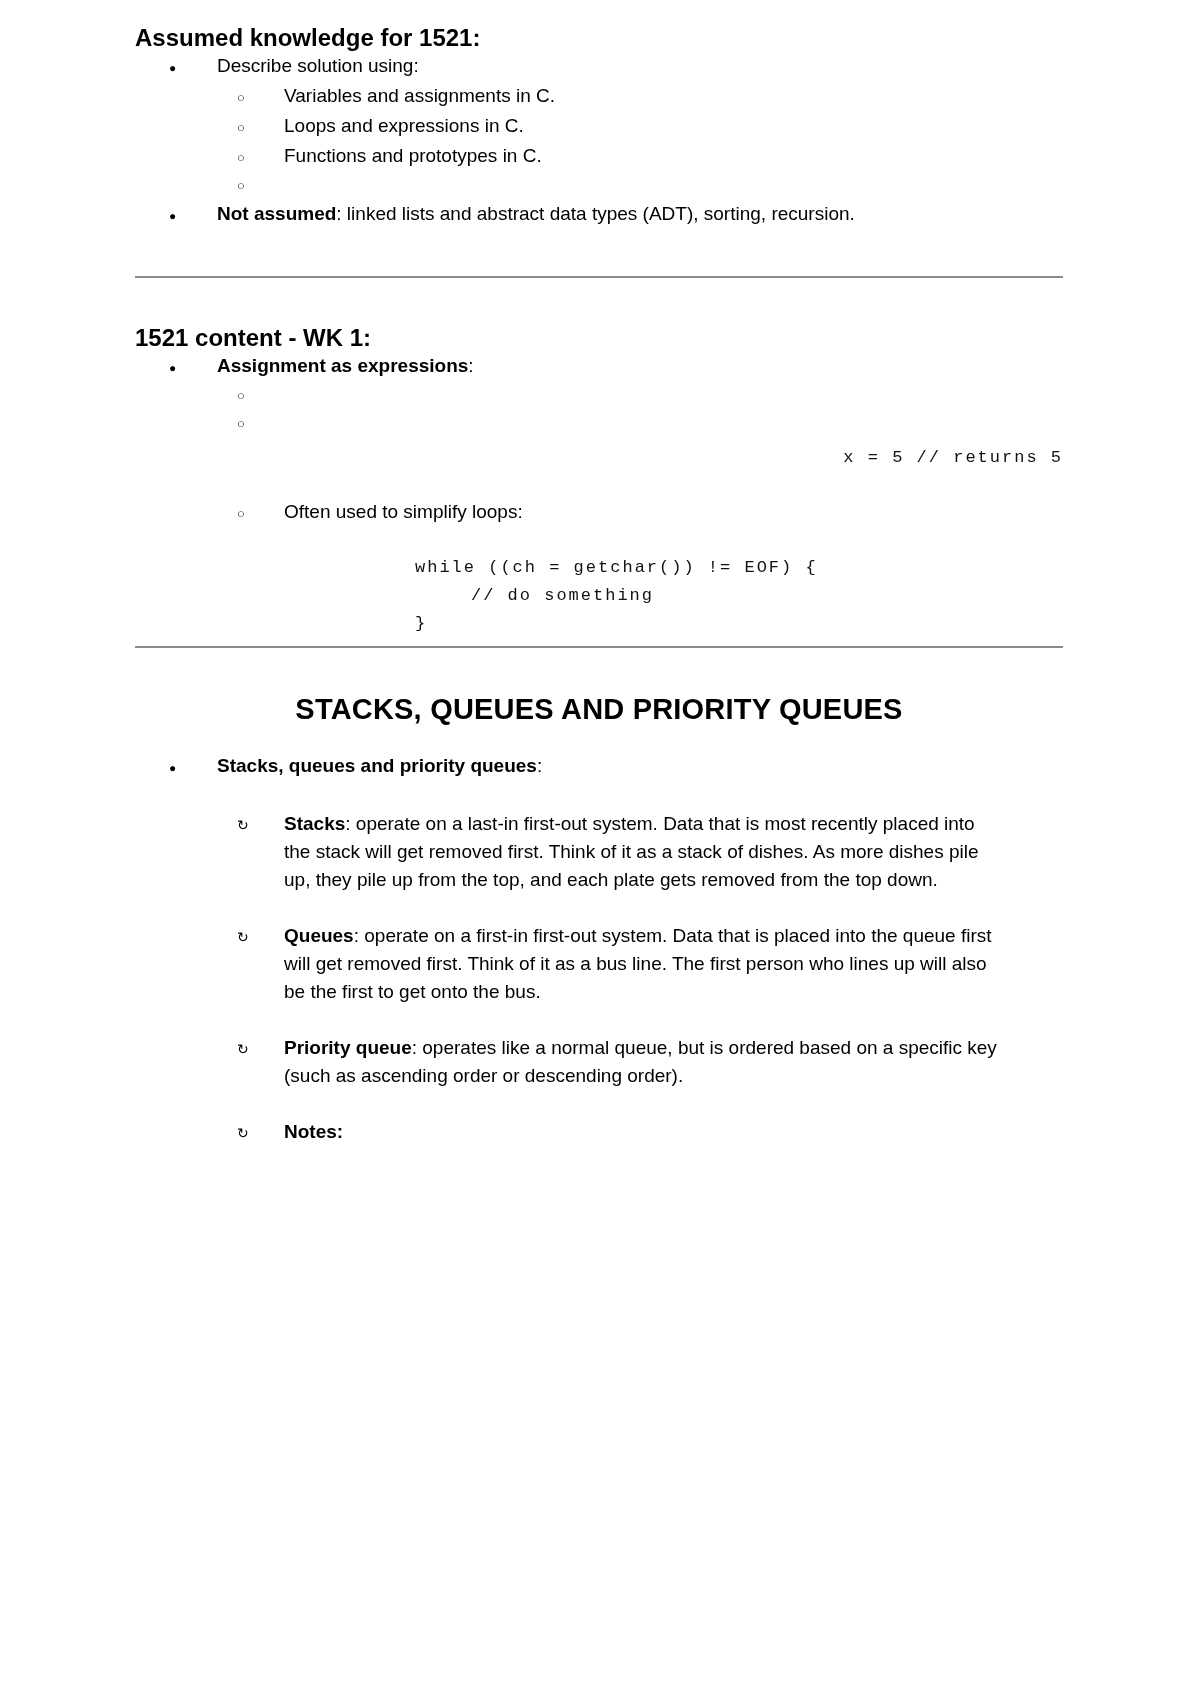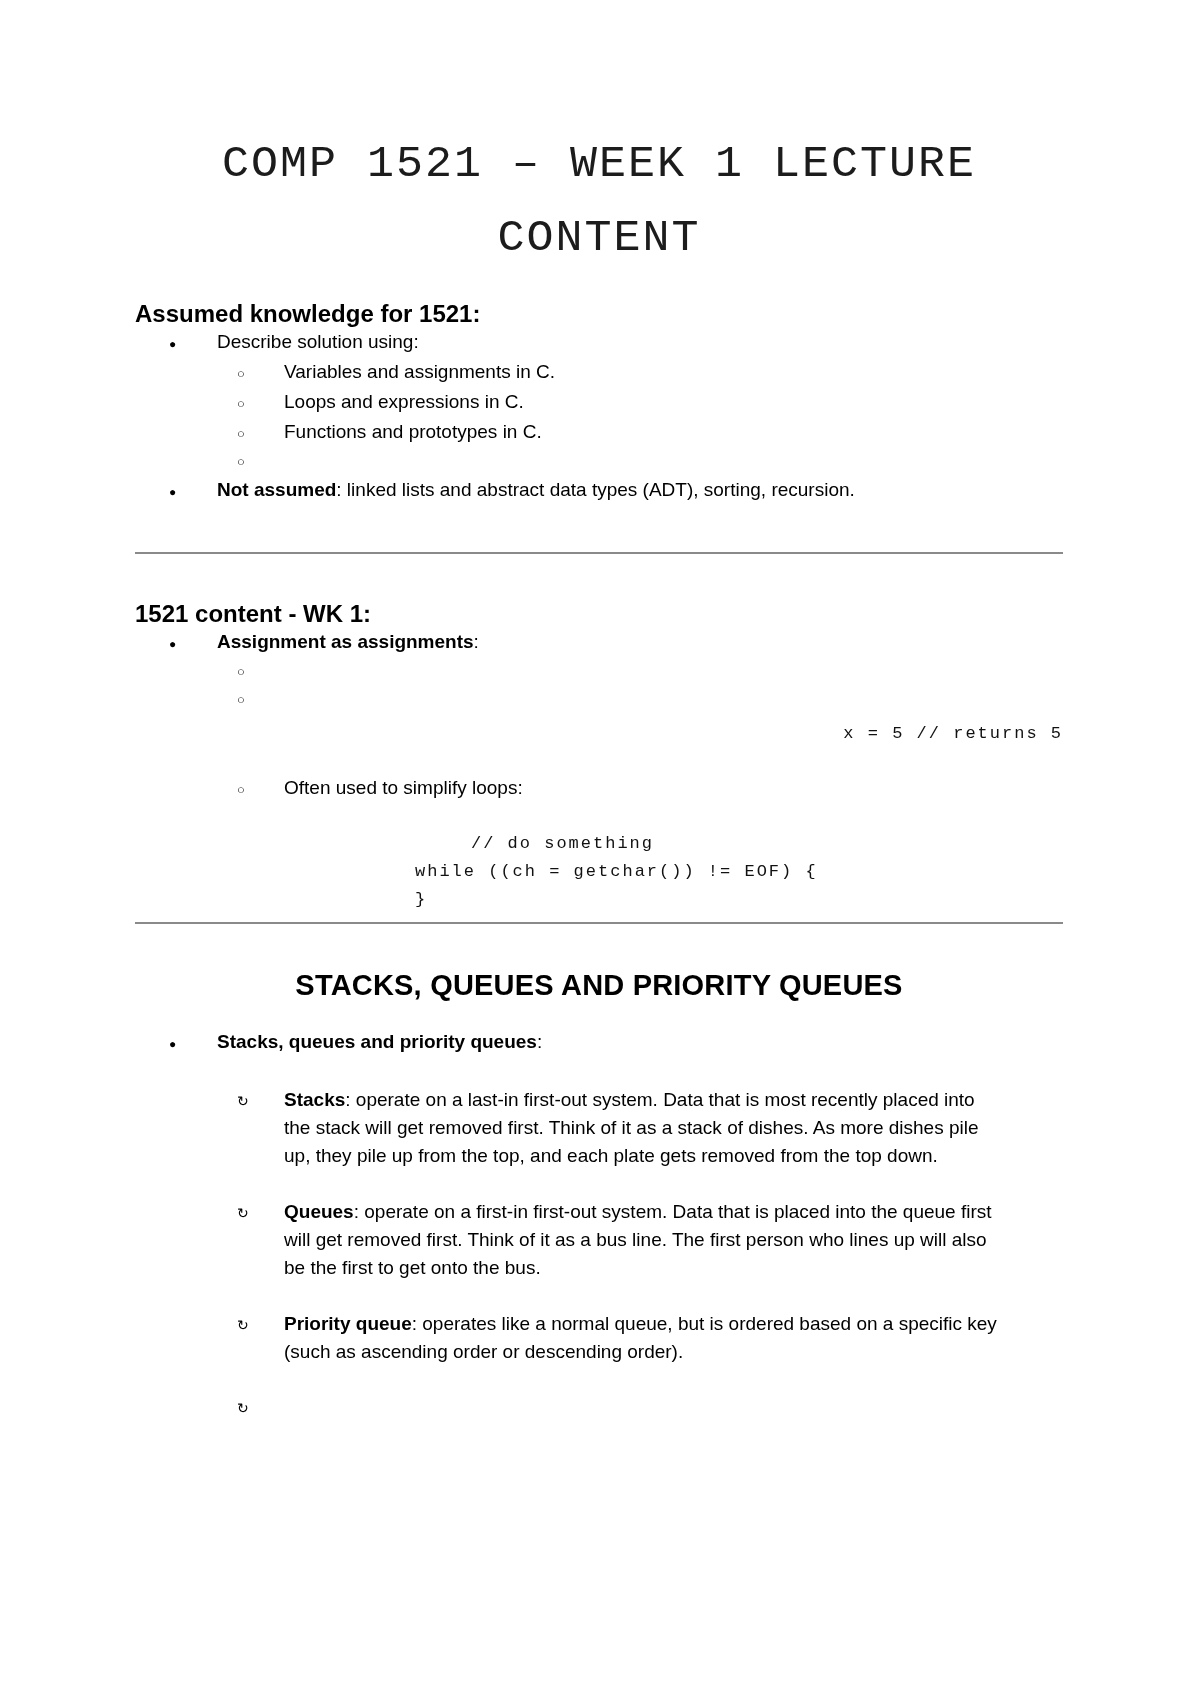--- a/index.html
+++ b/index.html
@@ -96,24 +96,20 @@
   }
 
   .sq { margin-top: 28px; }
   .sq .li-text { max-width: 718px; }
 </style>
 </head>
 <body>
 
 <div class="page">
 
-  <h1 class="doc-title">
-    <span class="title-line">COMP 1521 – WEEK 1 LECTURE</span>
-    <span class="title-line">CONTENT</span>
-  </h1>
 
   <p class="h-bold mt-24">Assumed knowledge for 1521:</p>
 
   <div class="li l1">
     <span class="bullet">●</span>
     <span class="li-text">Describe solution using:</span>
   </div>
 
   <div class="li l2">
     <span class="bullet hollow">○</span>
@@ -135,42 +131,42 @@
     <span class="bullet">●</span>
     <span class="li-text"><b>Not assumed</b><span>: linked lists and abstract data types (ADT), sorting, recursion.</span></span>
   </div>
 
   <hr class="divider divider-1">
 
   <p class="h-bold mt-46">1521 content - WK 1:</p>
 
   <div class="li l1">
     <span class="bullet">●</span>
-    <span class="li-text"><b>Assignment as assignments</b><span>:</span></span>
+    <span class="li-text"><b>Assignment as expressions</b><span>:</span></span>
   </div>
 
   <div class="li l2">
     <span class="bullet hollow">○</span>
   </div>
 
   <div class="li l2">
     <span class="bullet hollow">○</span>
     <span class="li-text"></span>
   </div>
 
   <div class="code-center">x = 5 // returns 5</div>
 
   <div class="li l2 mt-26">
     <span class="bullet hollow">○</span>
     <span class="li-text">Often used to simplify loops:</span>
   </div>
 
   <div class="code-block">
+    <div class="code-line">while ((ch = getchar()) != EOF) {</div>
     <div class="code-line indent">// do something</div>
-    <div class="code-line">while ((ch = getchar()) != EOF) {</div>
     <div class="code-line">}</div>
   </div>
 
   <hr class="divider divider-2">
 
   <h2 class="big-heading">STACKS, QUEUES AND PRIORITY QUEUES</h2>
 
   <div class="li l1 mt-24">
     <span class="bullet">●</span>
     <span class="li-text"><b>Stacks, queues and priority queues</b><span>:</span></span>
@@ -186,15 +182,16 @@
     <span class="li-text"><b>Queues</b><span>: operate on a first-in first-out system. Data that is placed into the queue first will get removed first. Think of it as a bus line. The first person who lines up will also be the first to get onto the bus.</span></span>
   </div>
 
   <div class="li l2 sq">
     <span class="bullet refresh">↻</span>
     <span class="li-text"><b>Priority queue</b><span>: operates like a normal queue, but is ordered based on a specific key (such as ascending order or descending order).</span></span>
   </div>
 
   <div class="li l2 sq">
     <span class="bullet refresh">↻</span>
+    <span class="li-text"><b>Notes:</b><span></span></span>
   </div>
 
 </div>
 
 </body></html>

